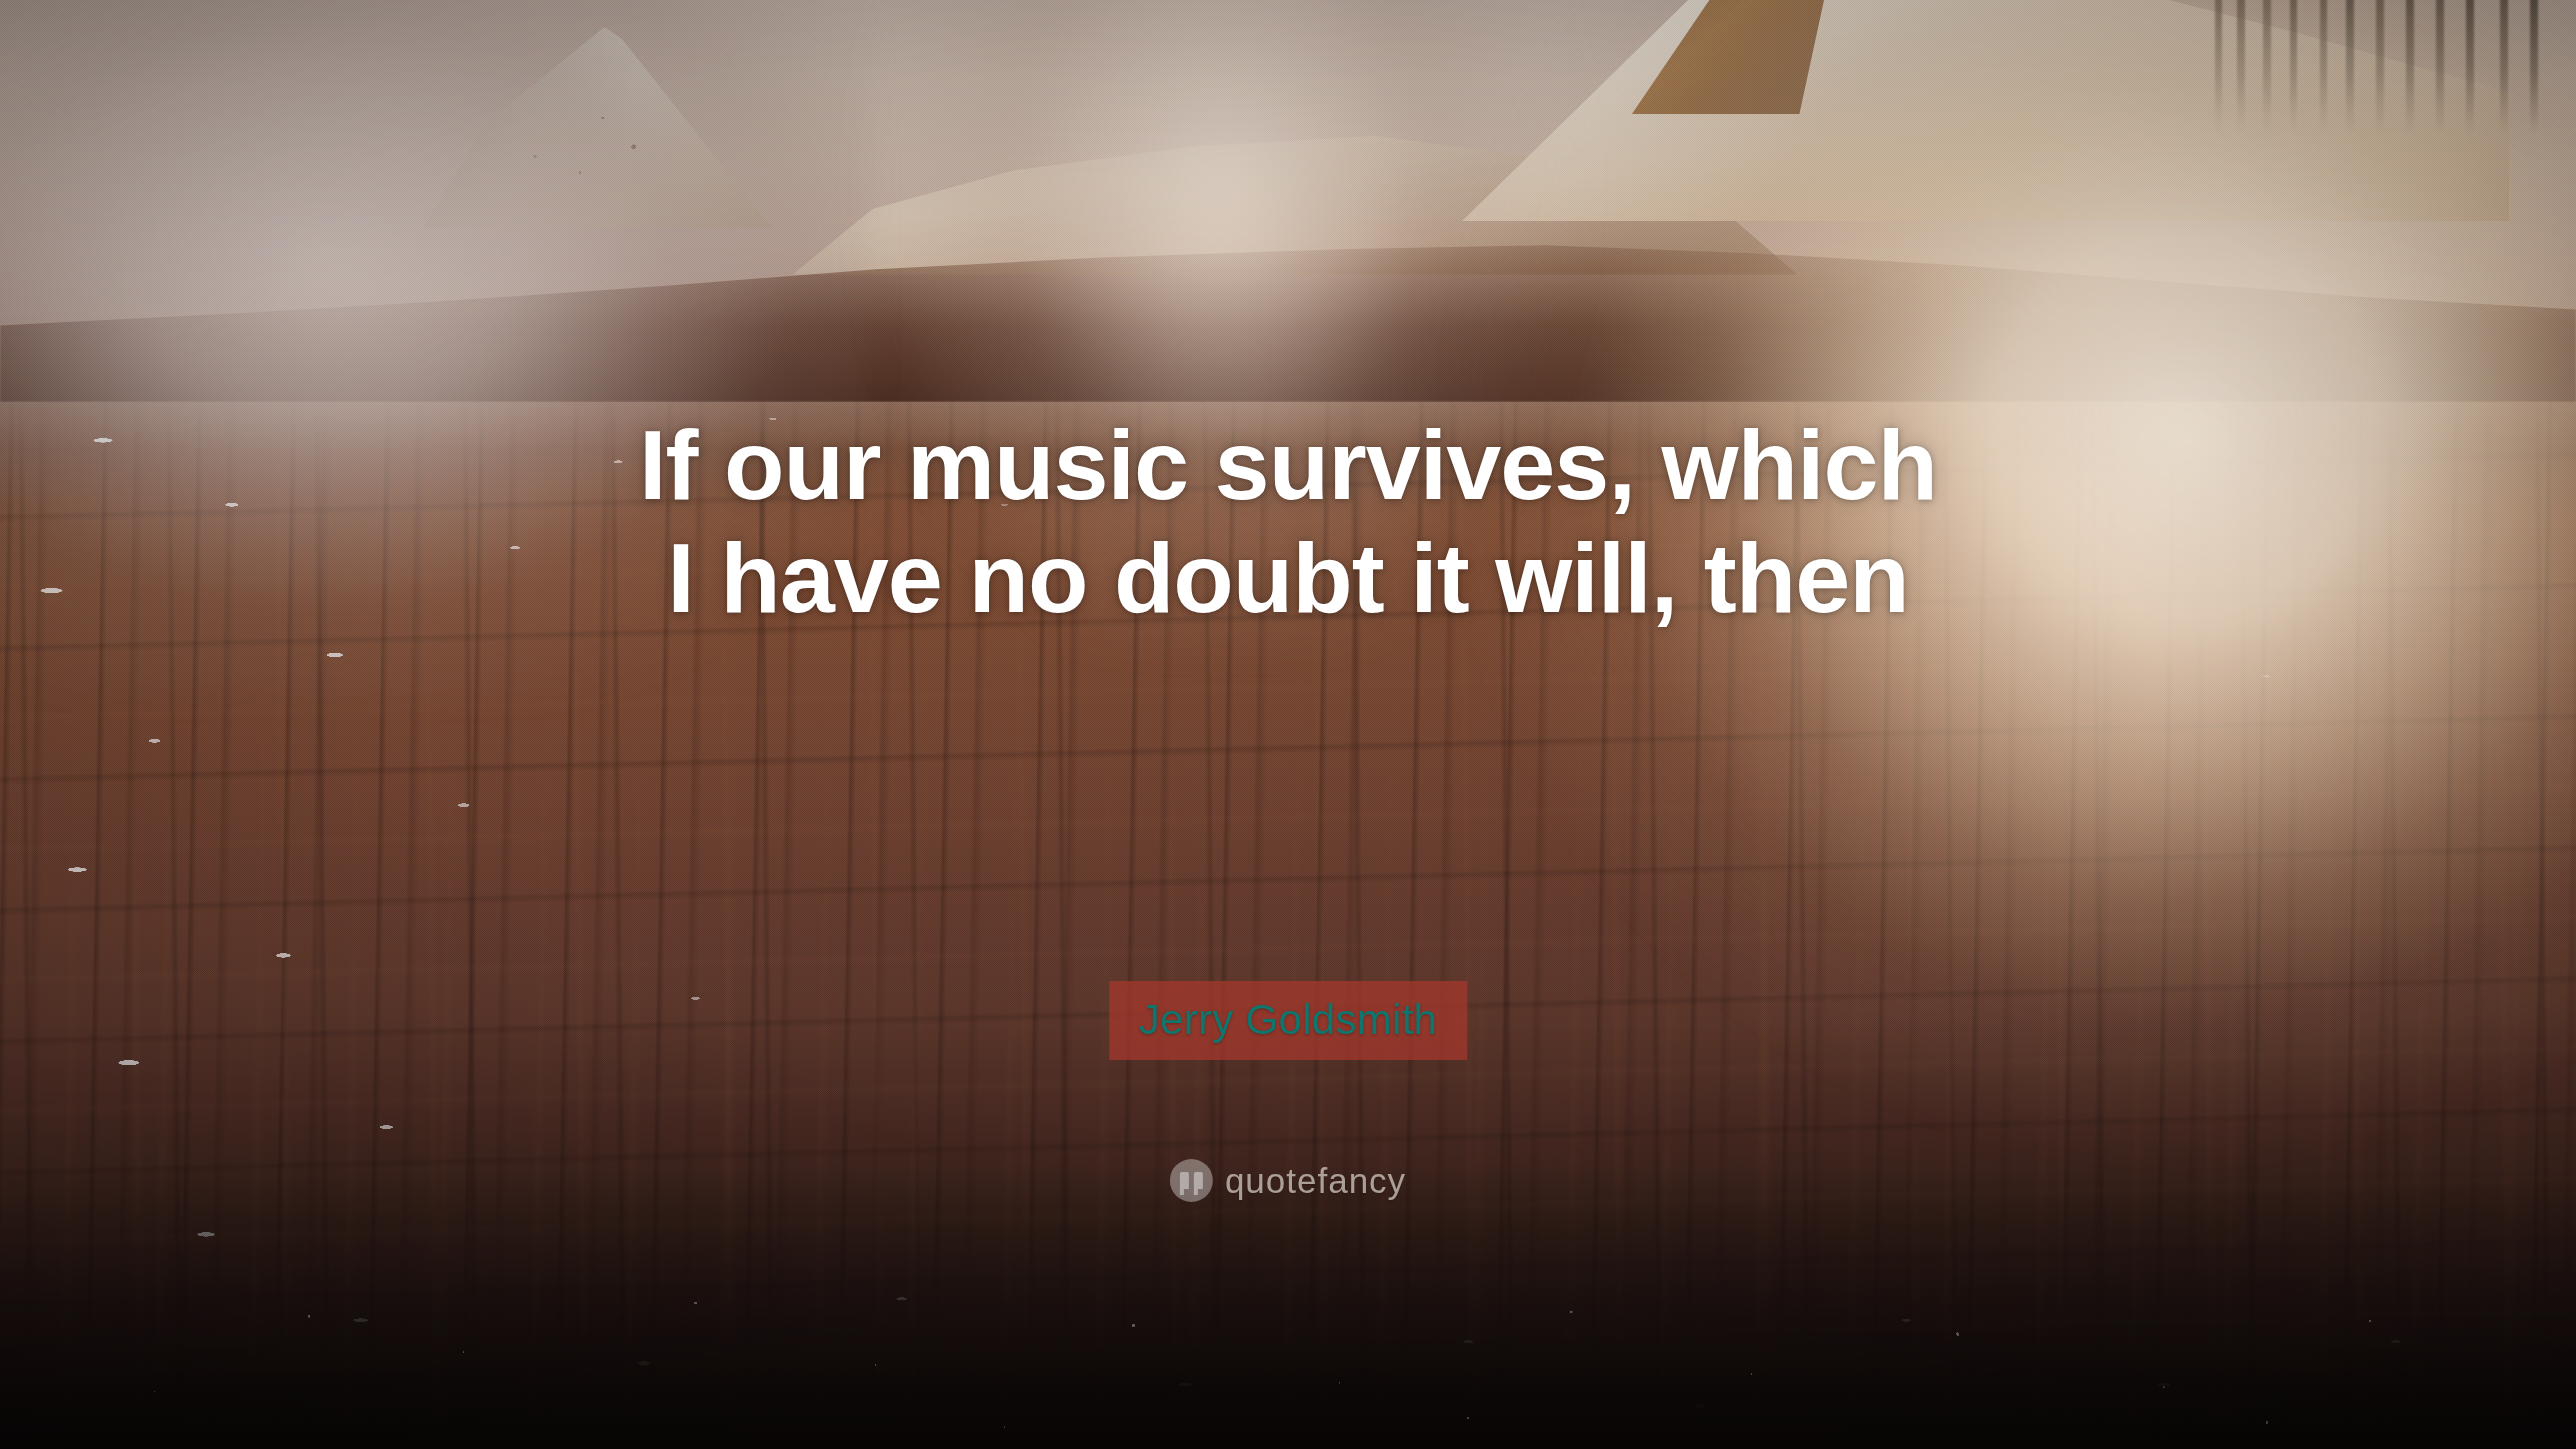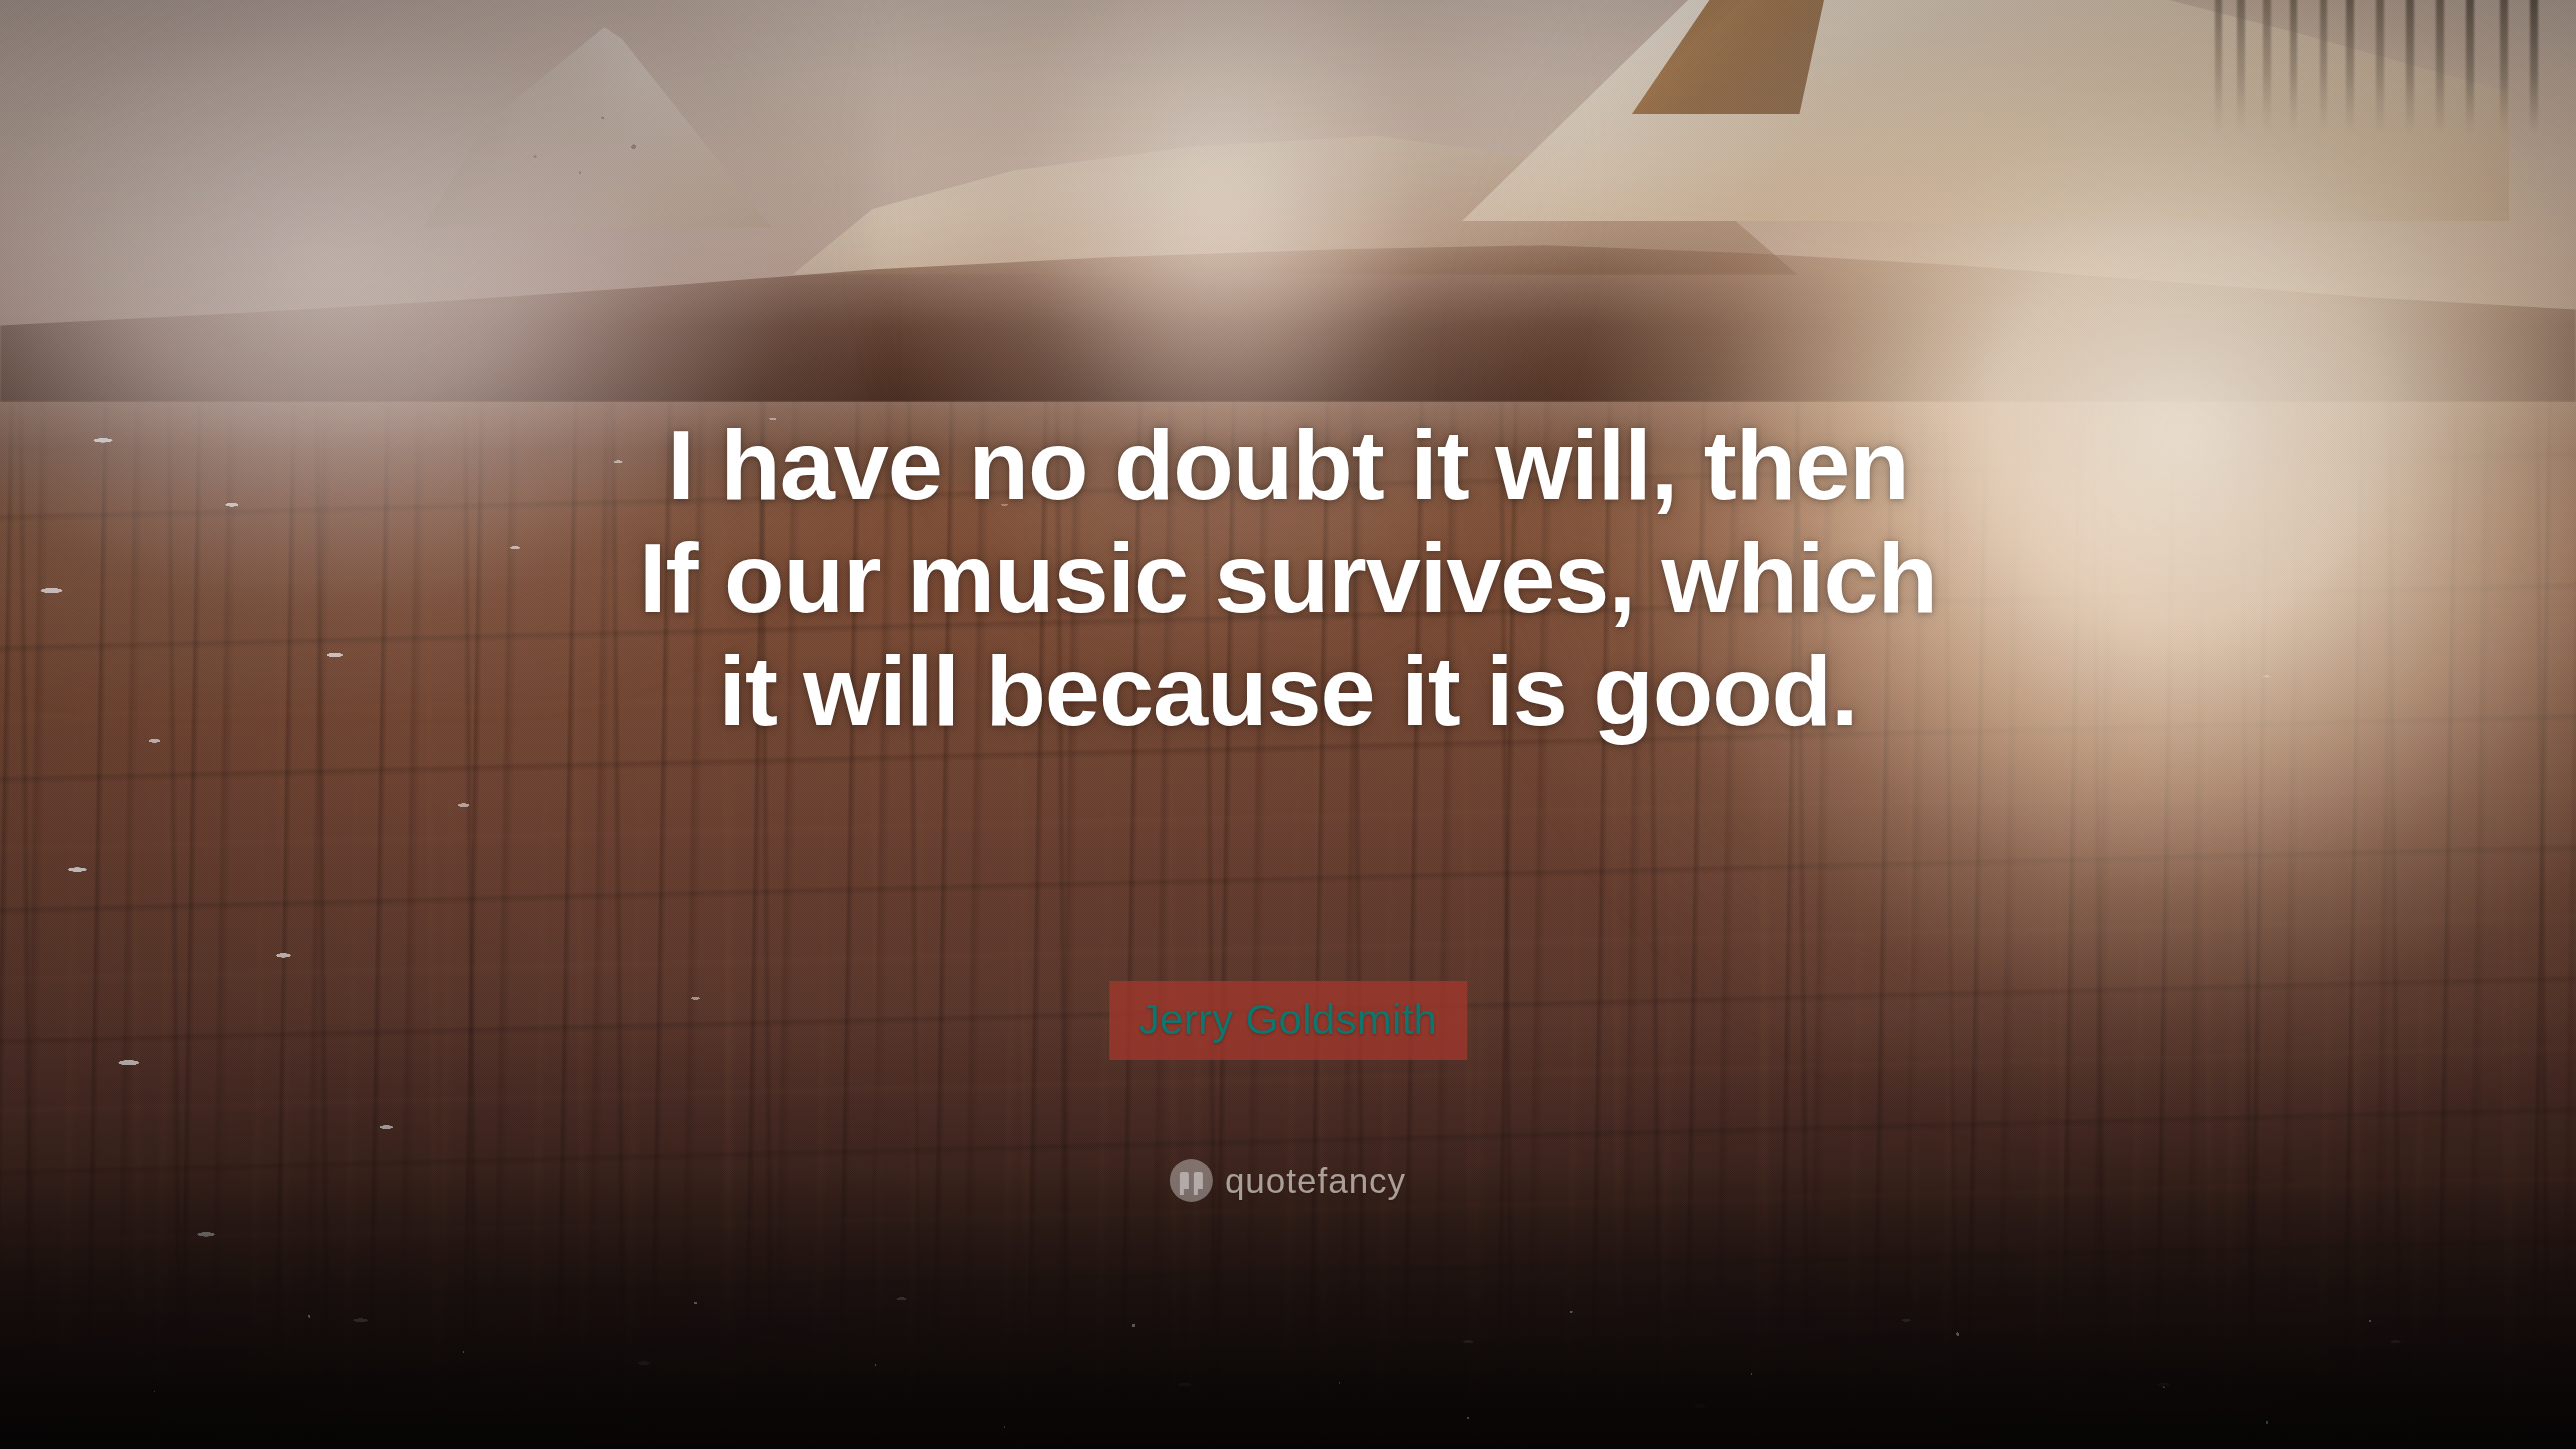--- a/index.html
+++ b/index.html
@@ -420,23 +420,22 @@
     <div class="bottom-veg"></div>
     <div class="bottom-speckle"></div>
 
     <div class="layer-vignette"></div>
     <div class="layer-grain"></div>
   </div>
 
   <div class="content">
 
     <div class="quote-block">
+      <span class="quote-line">If our music survives, which</span>
       <span class="quote-line">I have no doubt it will, then</span>
-      <span class="quote-line">If our music survives, which</span>
-      <span class="quote-line">it will because it is good.</span>
     </div>
 
     <div class="author-wrap">
       <span class="author-badge">Jerry Goldsmith</span>
     </div>
 
     <div class="watermark">
       <span class="wm-logo">
         <span class="qm">
             <i></i>

